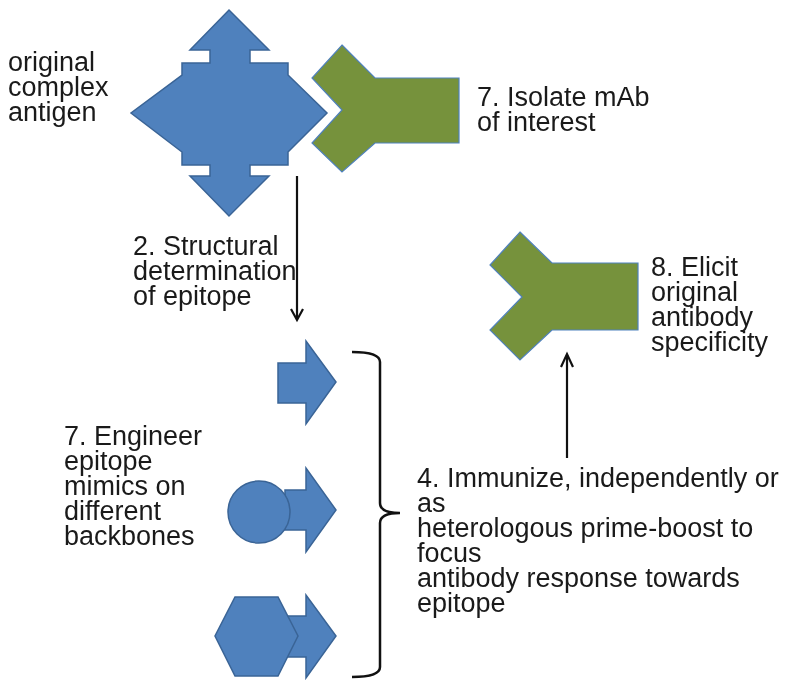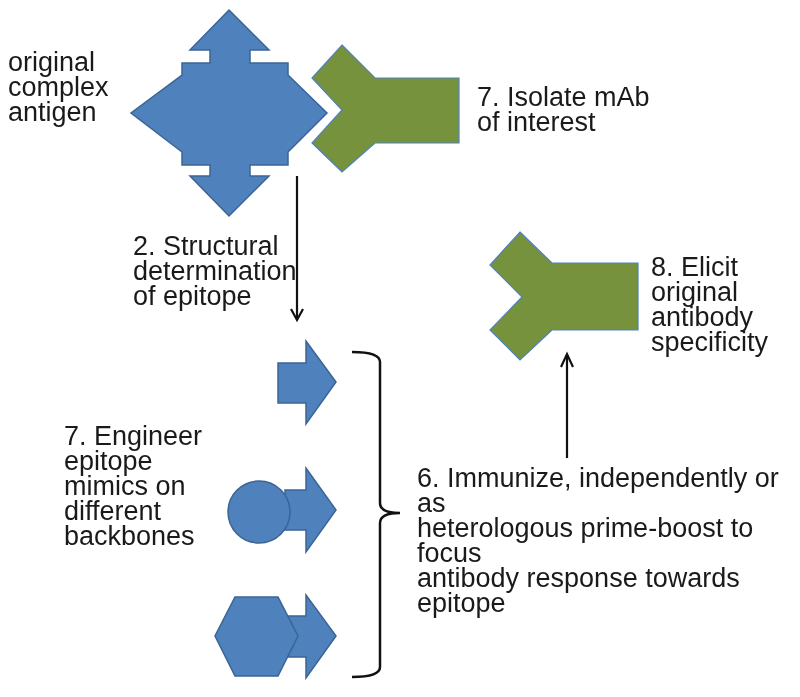--- a/index.html
+++ b/index.html
@@ -46,19 +46,19 @@
 <div class="label" style="left:477px; top:85px;">7. Isolate mAb
 of interest</div>
 <div class="label" style="left:133px; top:222px;margin-top:12px;">2. Structural
 determination
 of epitope</div>
 <div class="label" style="left:64px; top:424px;">7. Engineer
 epitope
 mimics on
 different
 backbones</div>
-<div class="label" style="left:417px; top:466px;">6. Immunize, independently or as
+<div class="label" style="left:417px; top:466px;">4. Immunize, independently or as
 heterologous prime-boost to focus
 antibody response towards epitope</div>
 <div class="label" style="left:651px; top:255px;">8. Elicit
 original
 antibody
 specificity</div>
 
 </body></html>

